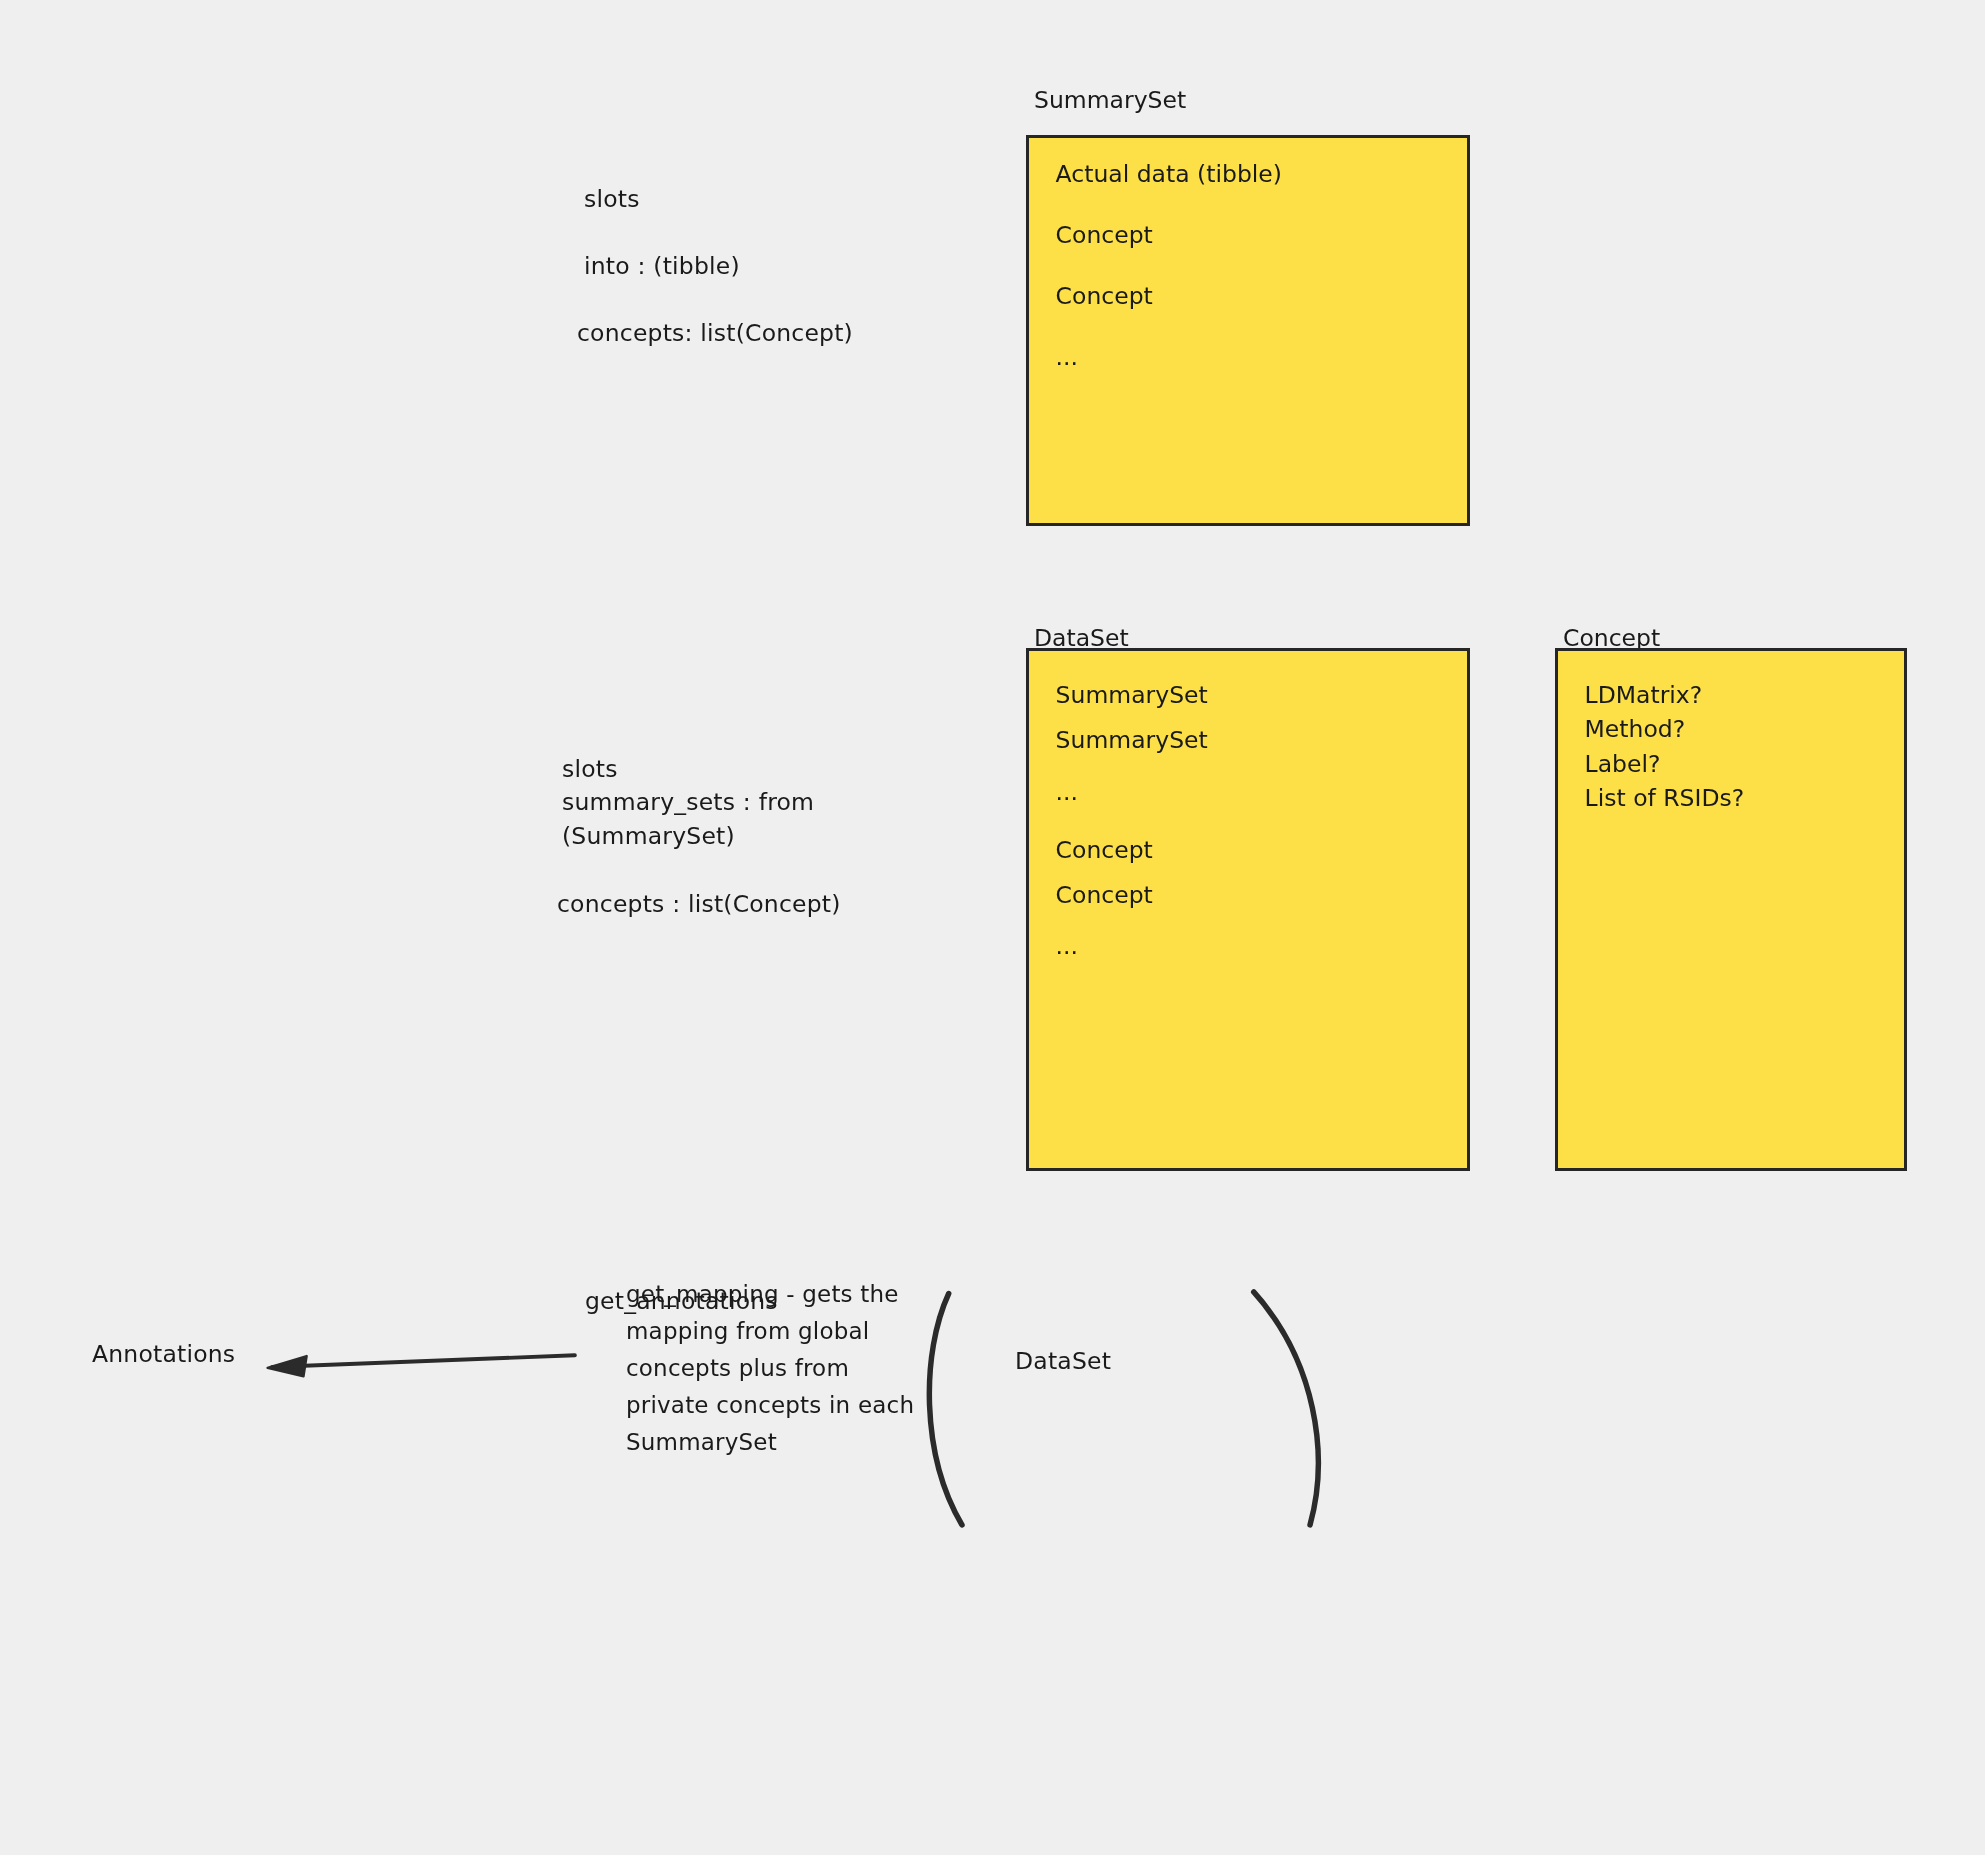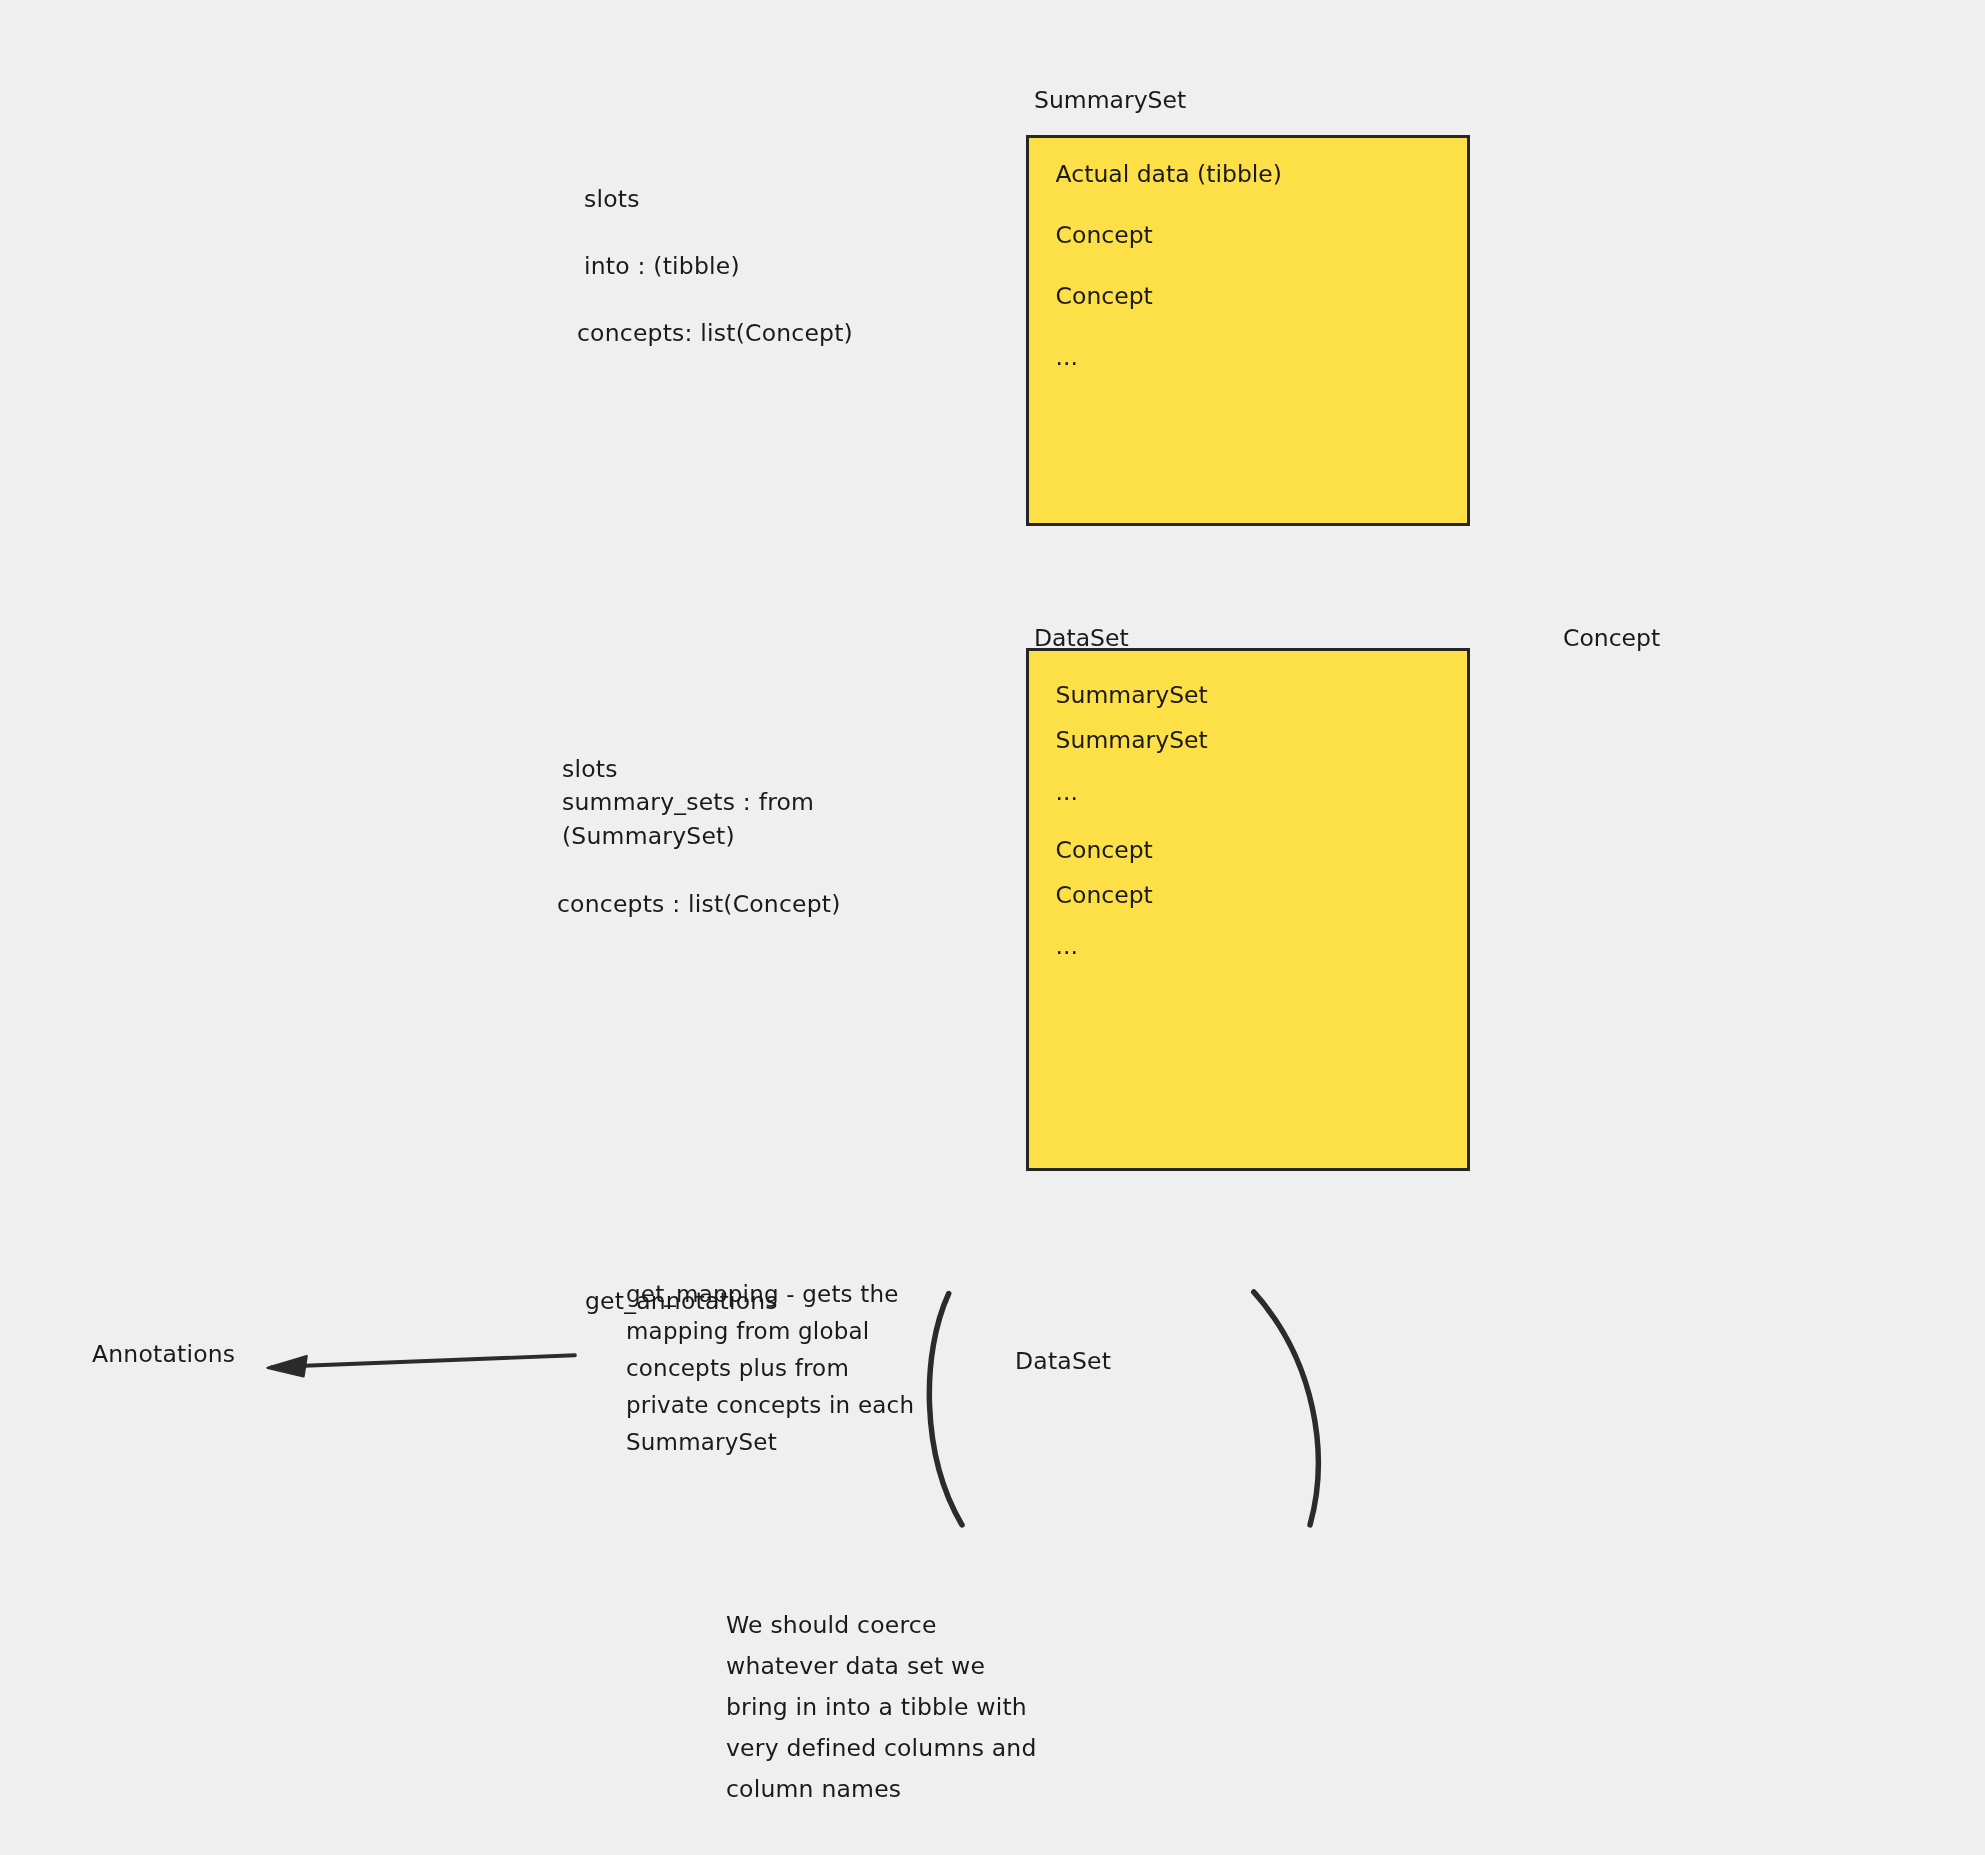--- a/index.html
+++ b/index.html
@@ -98,38 +98,41 @@
       <div class="box-row fs-row" style="margin-bottom:17px;">SummarySet</div>
       <div class="box-row fs-row" style="margin-bottom:23.5px;">SummarySet</div>
       <div class="box-row fs-row" style="margin-bottom:30px;">...</div>
       <div class="box-row fs-row" style="margin-bottom:17px;">Concept</div>
       <div class="box-row fs-row" style="margin-bottom:23.5px;">Concept</div>
       <div class="box-row fs-row">...</div>
     </div>
   </div>
 
   <div class="box-title fs-title" style="left:1563px; top:624px;">Concept</div>
+  <div class="classbox" style="left:1555px; top:648px; width:352px; height:523px;">
+    <div class="box-rows" style="top:30px;">
+      <div class="box-row fs-row" style="margin-bottom:6.3px;">LDMatrix?</div>
+      <div class="box-row fs-row" style="margin-bottom:6.3px;">Method?</div>
+      <div class="box-row fs-row" style="margin-bottom:6.3px;">Label?</div>
+      <div class="box-row fs-row">List of RSIDs?</div>
+    </div>
+  </div>
 
   <div class="hand fs-row" style="left:92px; top:1340px;">Annotations</div>
 
   <div class="hand fs-row" style="left:585px; top:1287px;">get_annotations</div>
 
   <div class="hand multiline fs-small" style="left:626px; top:1276px; width:313px;">get_mapping - gets the
 mapping from global
 concepts plus from
 private concepts in each
 SummarySet</div>
 
   <div class="hand fs-row" style="left:1015px; top:1347px;">DataSet</div>
 
-  <div class="hand multiline fs-note" style="left:726px; top:1605px; width:391px;">We should coerce
-whatever data set we
-bring in into a tibble with
-very defined columns and
-column names</div>
 
   <svg class="overlay" viewBox="0 0 2538 2372">
 
     <g>
       <path d="M 735 1733 L 348 1748" stroke="#2b2b2b" stroke-width="5" fill="none" stroke-linecap="round"></path>
       <path d="M 342 1749 L 392 1734 L 388 1760 Z" fill="#2b2b2b" stroke="#2b2b2b" stroke-width="3" stroke-linejoin="round"></path>
     </g>
 
     <path d="M 1213 1654 C 1178 1730, 1177 1860, 1230 1950" stroke="#2b2b2b" stroke-width="7" fill="none" stroke-linecap="round"></path>
 

